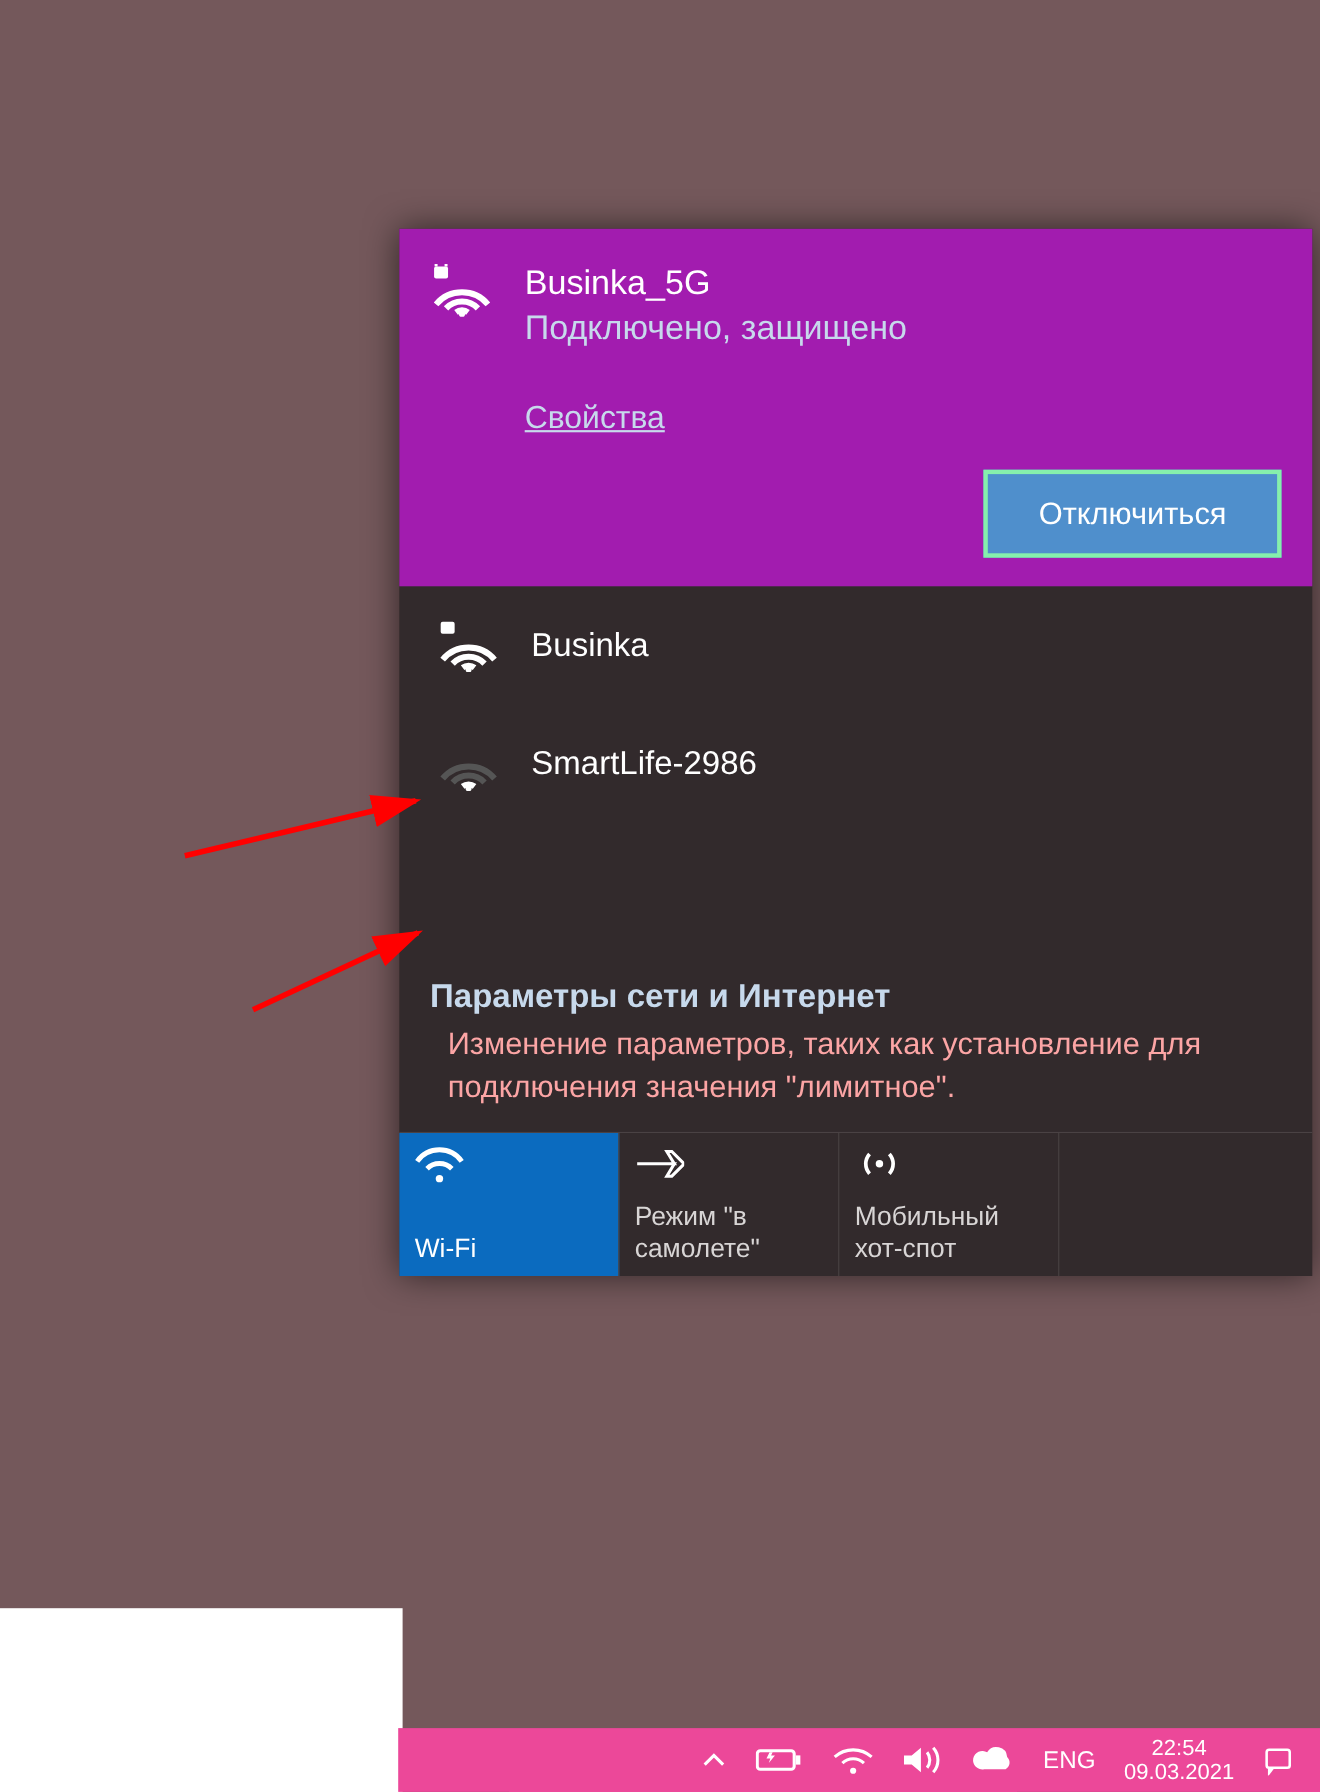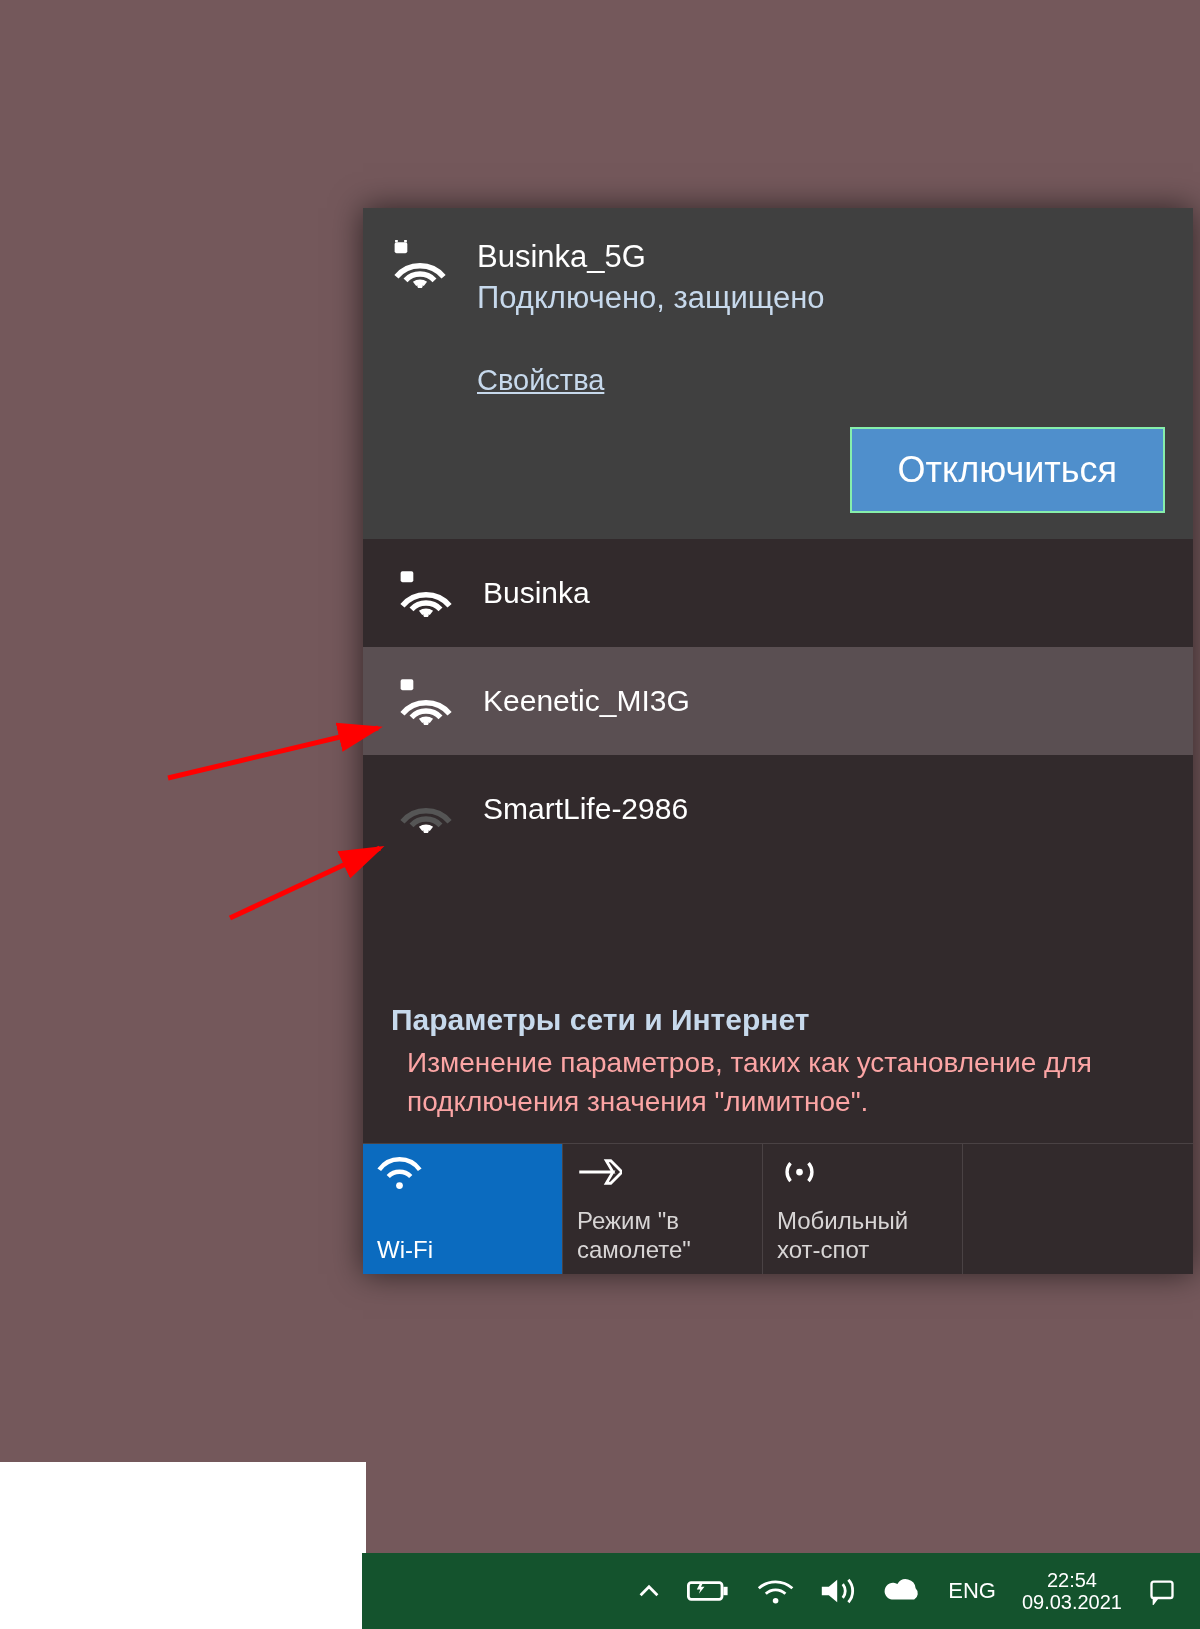--- a/index.html
+++ b/index.html
@@ -1,42 +1,42 @@
 <!DOCTYPE html>
 <html><head>
 <meta charset="utf-8">
 <style>
 html,body{margin:0;padding:0;font-family:"Segoe UI",Tahoma,sans-serif;background:#c29398;overflow:hidden;}
 .canvas{position:relative;width:1200px;height:1629px;}
 .shade{position:absolute;left:0;top:0;width:1200px;height:1629px;background:rgba(0,0,0,0.4);}
 .white-strip{position:absolute;left:0;top:1462px;width:366px;height:170px;background:#ffffff;}
 .flyout{position:absolute;right:7px;top:208px;width:830px;background:#322a2c;box-shadow:0 0 30px rgba(0,0,0,0.6);}
-.active-net{background:#404040;padding:32px 28px 26px 28px;}
+.active-net{background:#a21caf;padding:32px 28px 26px 28px;}
 .net-row{display:flex;align-items:flex-start;}
 .wifi-ic{width:58px;height:48px;flex:0 0 58px;position:relative;}
 .wifi-ic svg{width:100%;height:100%;}
 .net-body{margin-left:28px;flex:1;}
 .net-name{color:#ffffff;font-size:31px;line-height:1.1;}
 .net-status{color:#c7d9ec;font-size:31px;margin-top:6px;}
 .net-props{color:#c7d9ec;font-size:29px;text-decoration:underline;margin-top:48px;display:inline-block;}
 .disc-row{display:flex;justify-content:flex-end;margin-top:30px;}
-.btn-disc{background:#4f8fcc;border:2px solid #86efac;color:#ffffff;font-size:36px;padding:20px 46px;margin-left:48px;}
+.btn-disc{background:#4f8fcc;border:4px solid #86efac;color:#ffffff;font-size:28px;padding:20px 46px;margin-left:48px;}
 .list-item{display:flex;align-items:center;padding:30px 34px;}
 .list-item.hov{background:#5a4f52;}
 .list-name{color:#ffffff;font-size:30px;margin-left:28px;}
 .footer-heading{color:#c7d9ec;font-size:30px;padding:0 28px;margin-top:140px;font-weight:bold;}
 .footer-desc{color:#fca5a5;font-size:28px;padding:6px 28px 22px 44px;line-height:1.4;}
 .tiles{display:flex;border-top:1px solid #4a4244;}
 .tile{flex:0 0 200px;height:130px;border-right:1px solid #4a4244;padding:10px 14px 10px 14px;display:flex;flex-direction:column;justify-content:space-between;box-sizing:border-box;}
 .tile.active{background:#0b6bbf;}
 .tile-ic{height:40px;color:#ffffff;}
 .tile-ic svg{height:36px;width:auto;}
 .tile-lab{color:#ffffff;font-size:24px;line-height:1.2;}
 .tile.dis .tile-lab{color:#d8d5d5;}
-.taskbar{position:absolute;left:362px;bottom:0;right:0;height:76px;background:#14532d;display:flex;justify-content:flex-end;align-items:center;padding-right:12px;}
+.taskbar{position:absolute;left:362px;bottom:0;right:0;height:58px;background:#ec4899;display:flex;justify-content:flex-end;align-items:center;padding-right:12px;}
 .tb-ic{color:#ffffff;margin:0 12px;display:flex;align-items:center;}
 .tb-ic svg{height:28px;width:auto;}
 .tb-text{color:#ffffff;font-size:22px;margin:0 12px;}
 .tb-clock{color:#ffffff;font-size:20px;margin:0 14px;text-align:center;line-height:1.1;}
 .arrow{position:absolute;pointer-events:none;}
 .arrow svg{overflow:visible;}
 </style>
 </head>
 <body>
 
@@ -75,32 +75,20 @@
             <path d="M6 40 A34 34 0 0 1 58 40" fill="none" stroke="#fff" stroke-width="6"></path>
             <path d="M16 44 A22 22 0 0 1 48 44" fill="none" stroke="#fff" stroke-width="6"></path>
             <path d="M26 48 A10 10 0 0 1 38 48" fill="none" stroke="#fff" stroke-width="6"></path>
             <circle cx="32" cy="50" r="3" fill="#fff"></circle>
             <rect x="4" y="2" width="14" height="12" rx="2" fill="#fff"></rect>
           </svg>
       </div>
       <div class="list-name">Businka</div>
     </div>
 
-    <div class="list-item hov">
-      <div class="wifi-ic">
-        <svg viewBox="0 0 64 52">
-            <path d="M6 40 A34 34 0 0 1 58 40" fill="none" stroke="#fff" stroke-width="6"></path>
-            <path d="M16 44 A22 22 0 0 1 48 44" fill="none" stroke="#fff" stroke-width="6"></path>
-            <path d="M26 48 A10 10 0 0 1 38 48" fill="none" stroke="#fff" stroke-width="6"></path>
-            <circle cx="32" cy="50" r="3" fill="#fff"></circle>
-            <rect x="4" y="2" width="14" height="12" rx="2" fill="#fff"></rect>
-          </svg>
-      </div>
-      <div class="list-name">Keenetic_MI3G</div>
-    </div>
 
 
     <div class="list-item">
       <div class="wifi-ic">
         <svg viewBox="0 0 64 52">
             <path d="M6 40 A34 34 0 0 1 58 40" fill="none" stroke="#555" stroke-width="6"></path>
             <path d="M16 44 A22 22 0 0 1 48 44" fill="none" stroke="#555" stroke-width="6"></path>
             <path d="M26 48 A10 10 0 0 1 38 48" fill="none" stroke="#fff" stroke-width="6"></path>
             <circle cx="32" cy="50" r="3" fill="#fff"></circle>
           </svg>

